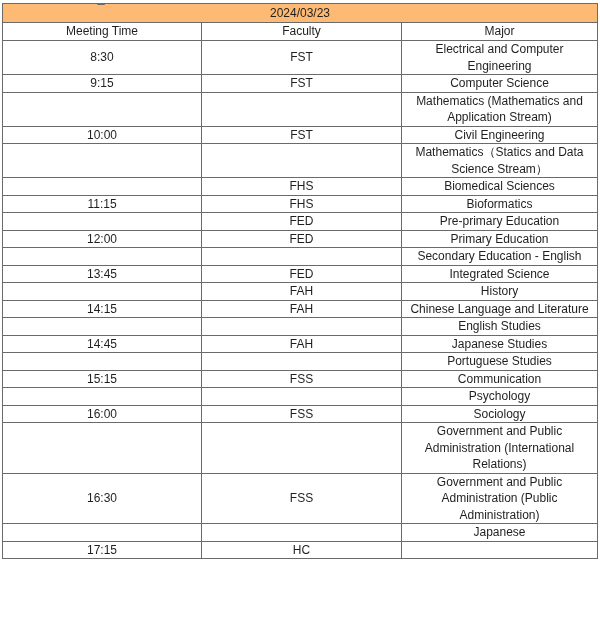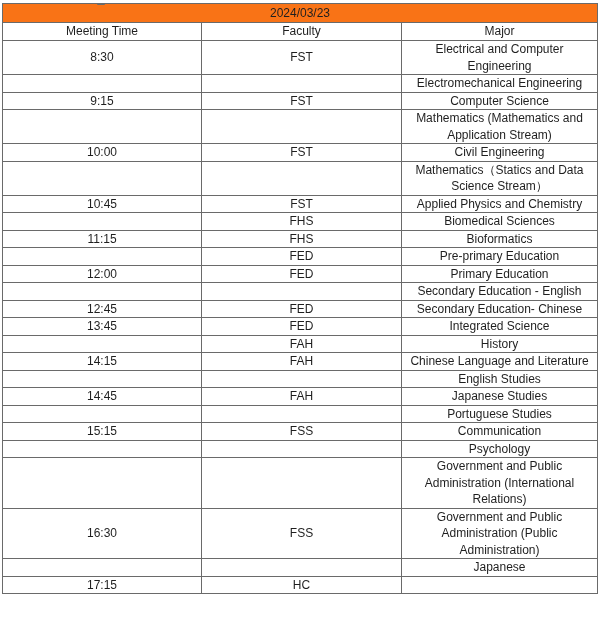--- a/index.html
+++ b/index.html
@@ -37,21 +37,21 @@
     line-height: 16.5px;
     font-weight: normal;
     color: #1f1f1f;
     text-align: center;
     vertical-align: middle;
     padding: 0 2px;
     white-space: pre-line;
     overflow: hidden;
   }
   tr.title-row th {
-    background: #f97316;
+    background: #fdba74;
     height: 18px;
   }
   tr.header-row th {
     height: 17px;
   }
   td { height: 16.5px; }
 </style>
 </head>
 <body>
 
@@ -75,25 +75,20 @@
       </tr>
     </thead>
     <tbody id="rows-body">
   <tr>
     <td>8:30</td>
     <td>FST</td>
     <td>Electrical and Computer
 Engineering</td>
   </tr>
 
-  <tr>
-    <td></td>
-    <td></td>
-    <td>Electromechanical Engineering</td>
-  </tr>
 
   <tr>
     <td>9:15</td>
     <td>FST</td>
     <td>Computer Science</td>
   </tr>
 
   <tr>
     <td></td>
     <td></td>
@@ -107,25 +102,20 @@
     <td>Civil Engineering</td>
   </tr>
 
   <tr>
     <td></td>
     <td></td>
     <td>Mathematics（Statics and Data
 Science Stream）</td>
   </tr>
 
-  <tr>
-    <td>10:45</td>
-    <td>FST</td>
-    <td>Applied Physics and Chemistry</td>
-  </tr>
 
   <tr>
     <td></td>
     <td>FHS</td>
     <td>Biomedical Sciences</td>
   </tr>
 
   <tr>
     <td>11:15</td>
     <td>FHS</td>
@@ -143,25 +133,20 @@
     <td>FED</td>
     <td>Primary Education</td>
   </tr>
 
   <tr>
     <td></td>
     <td></td>
     <td>Secondary Education - English</td>
   </tr>
 
-  <tr>
-    <td>12:45</td>
-    <td>FED</td>
-    <td>Secondary Education- Chinese</td>
-  </tr>
 
 
   <tr>
     <td>13:45</td>
     <td>FED</td>
     <td>Integrated Science</td>
   </tr>
 
   <tr>
     <td></td>
@@ -198,20 +183,25 @@
     <td>FSS</td>
     <td>Communication</td>
   </tr>
 
   <tr>
     <td></td>
     <td></td>
     <td>Psychology</td>
   </tr>
 
+  <tr>
+    <td>16:00</td>
+    <td>FSS</td>
+    <td>Sociology</td>
+  </tr>
 
   <tr>
     <td></td>
     <td></td>
     <td>Government and Public
 Administration (International
 Relations)</td>
   </tr>
 
   <tr>

